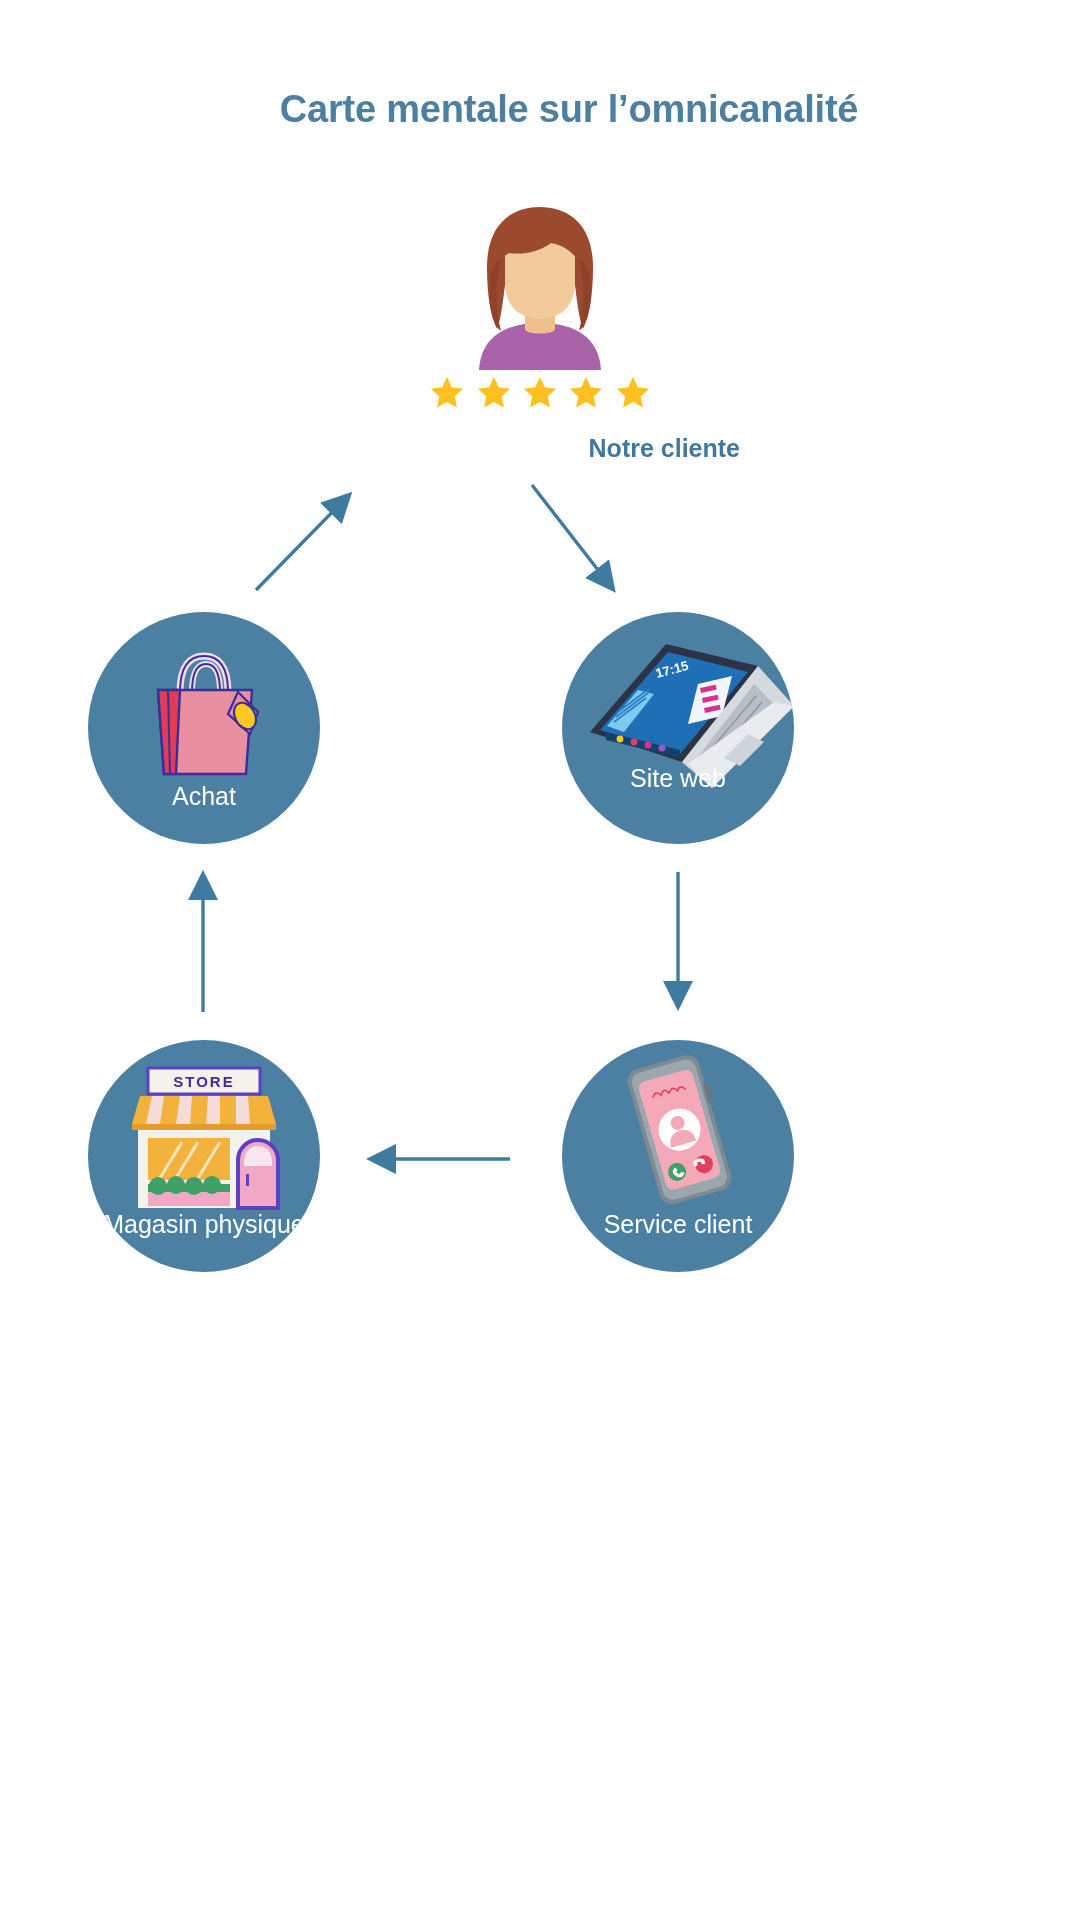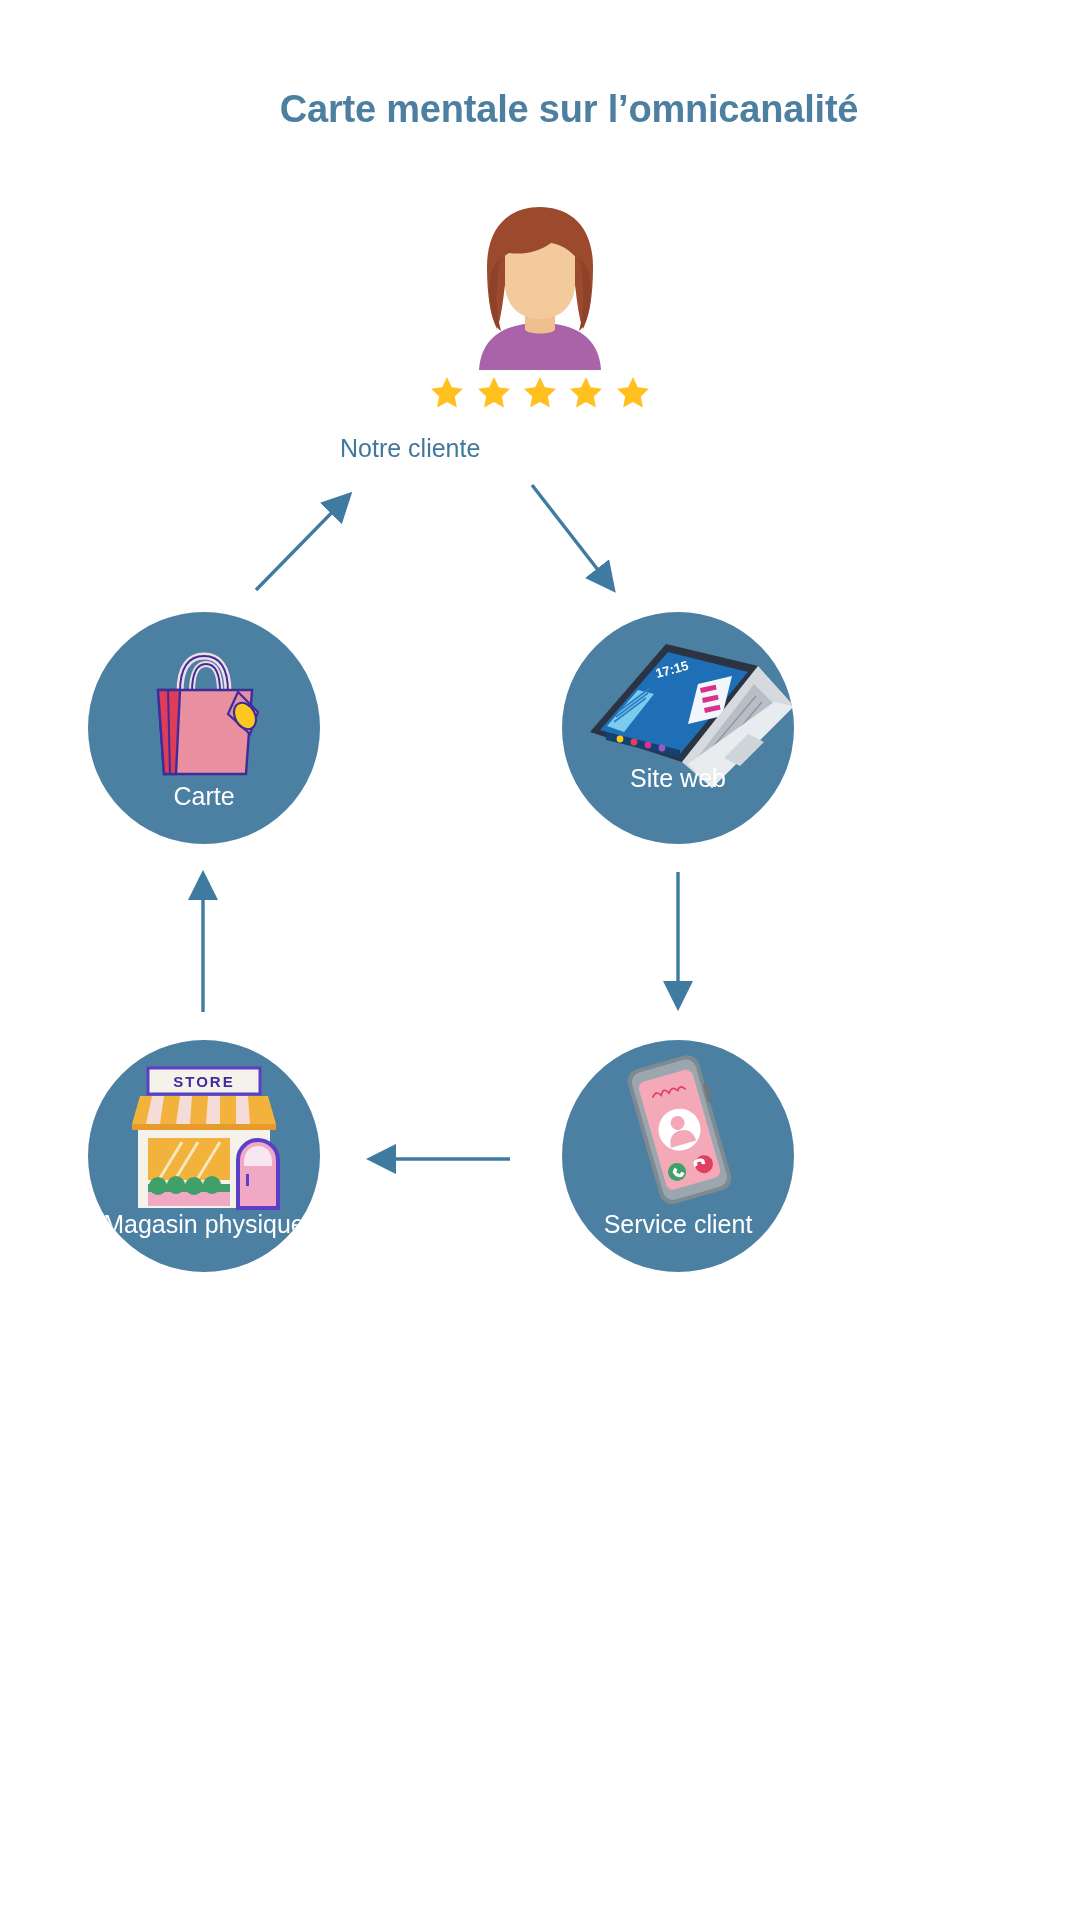--- a/index.html
+++ b/index.html
@@ -14,22 +14,22 @@
     position:absolute;left:0;top:88px;width:1080px;text-align:center;
     font-size:38px;font-weight:bold;color:#4C7FA0;letter-spacing:-0.2px;padding-left:29px;
   }
 
   
   .customer{position:absolute;left:340px;top:205px;width:400px;}
   .avatar-wrap{position:relative;width:150px;height:165px;margin:0 auto;}
   .stars{width:400px;text-align:center;margin-top:6px;height:40px;line-height:40px;}
   .star{display:inline-block;margin:0 4px;}
   .customer-label{
-    width:400px;text-align:left;margin-top:18px;
-    font-size:25px;font-weight:normal;color:#42789C;
+    width:400px;text-align:right;margin-top:18px;
+    font-size:25px;font-weight:bold;color:#42789C;
   }
 
   
   .node{position:absolute;width:232px;height:232px;border-radius:50%;
         background:#4C80A2;overflow:hidden;}
   .node .art{position:absolute;left:0;top:18px;width:232px;height:150px;}
   .node .node-label{
     position:absolute;left:0;width:232px;text-align:center;
     color:#ffffff;font-size:25px;font-weight:normal;
   }
@@ -140,21 +140,21 @@
 
         <path d="M70,60 L164,60 L158,144 L76,144 Z" fill="#E98FA0" stroke="#3B2E9B" stroke-width="2.4"></path>
 
         <path d="M70,60 L92,60 L88,144 L76,144 Z" fill="#E03B57" stroke="#3B2E9B" stroke-width="2.4"></path>
         <path d="M80,60 L82,144" stroke="#3B2E9B" stroke-width="2"></path>
 
         <path d="M150,62 L170,82 L162,104 L140,84 Z" fill="#E98FA0" stroke="#3B2E9B" stroke-width="2.2"></path>
         <ellipse cx="157" cy="86" rx="10" ry="14" transform="rotate(-28 157 86)" fill="#FFC81F" stroke="#3B2E9B" stroke-width="2.2"></ellipse>
       </svg>
     </div>
-    <div class="node-label">Carte</div>
+    <div class="node-label">Achat</div>
   </div>
 
   <div class="node" id="node-site">
     <div class="art">
       <svg width="232" height="150" viewBox="0 0 232 150">
 
         <path d="M28,94 L104,6 L196,28 L120,124 Z" fill="#2B3344"></path>
 
         <path d="M38,92 L106,14 L186,34 L118,116 Z" fill="#1E6FB5"></path>
 

